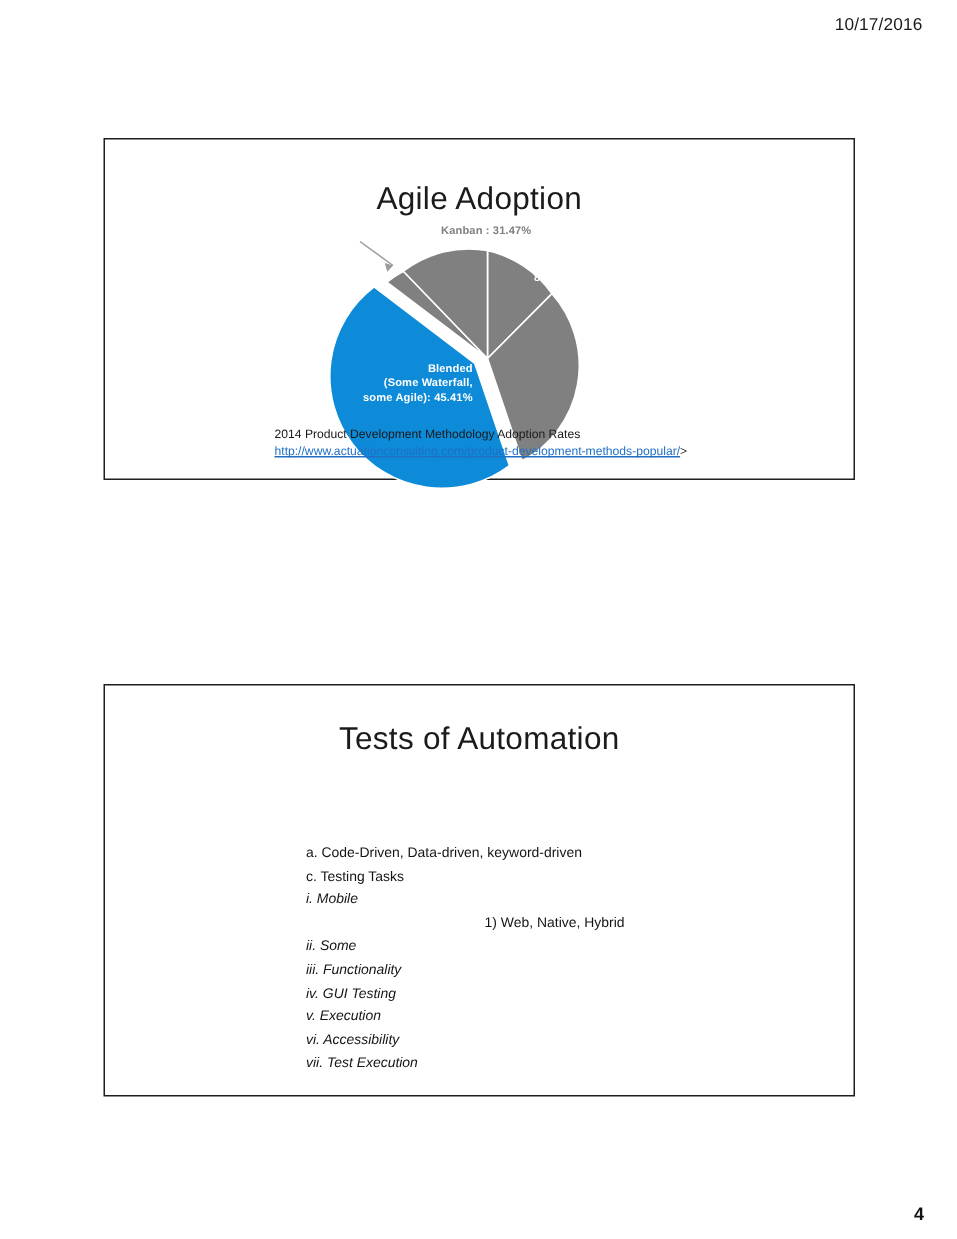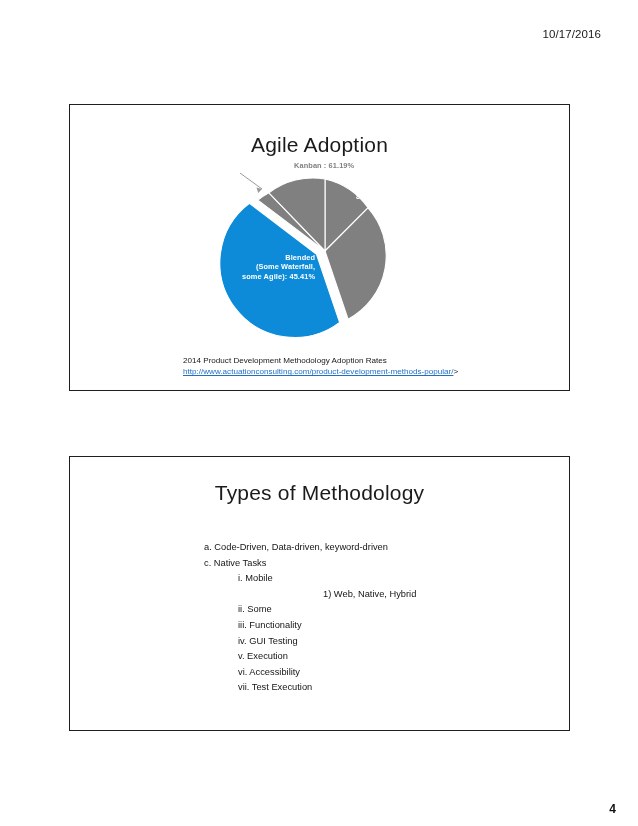--- a/index.html
+++ b/index.html
@@ -13,25 +13,24 @@
     position: relative;
     font-family: "Liberation Sans", sans-serif;
     color: #000000;
     overflow: hidden;
   }
 
   
   .page-date {
     position: absolute;
     top: 11px;
-    right: 37px;
+    right: 23px;
     font-size: 11.5px;
     color: #1a1a1a;
     letter-spacing: 0.1px;
-    margin-top: 17px;
   }
 
   
   .page-number {
     position: absolute;
     right: 22px;
     bottom: 10px;
     font-size: 12px;
     font-weight: bold;
     color: #111111;
@@ -39,21 +38,21 @@
 
   
   .slide {
     position: absolute;
     left: 69px;
     width: 501px;
     background: #ffffff;
     border: 1.3px solid #1e1e1e;
     box-sizing: border-box;
   }
-  #slide-1 { top: 104px;  height: 287px; }
+  #slide-1 { top: 92px;  height: 228px; }
   #slide-2 { top: 456px; height: 275px; }
 
   .slide-title {
     position: absolute;
     left: 0;
     right: 0;
     text-align: center;
     font-size: 21px;
     font-weight: 400;
     color: #1b1b1b;
@@ -106,27 +105,27 @@
   .caption-line { display: block; }
   .caption-link {
     color: #1f6fc4;
   }
   .caption-tail { color: #181818; text-decoration: none; }
 
   
   .outline {
     position: absolute;
     left: 134px;
-    top: 83px;
+    top: 104px;
     font-size: 9.3px;
     line-height: 1.68;
     color: #141414;
   }
   .outline .lvl-1 { margin-left: 0;    display: block; }
-  .outline .lvl-2 { margin-left: 34px; display: block; }
+  .outline .lvl-2 { display: block; font-style: italic; }
   .outline .lvl-3 { margin-left: 119px; display: block; }
 </style>
 </head>
 <body>
 
 <div class="page-date">10/17/2016</div>
 
 <div class="slide" id="slide-1">
 
   <div class="slide-title">Agile Adoption</div>
@@ -144,21 +143,21 @@
       </g>
 
       <path d="M 125 90 L 57.9 39.1 A 72 72 0 0 1 68.9 31.8 Z" fill="#808080" stroke="#ffffff" stroke-width="1.1"></path>
 
       <path d="M 125 90 L 68.9 31.8 A 72 72 0 0 1 125 18 Z" fill="#808080" stroke="#ffffff" stroke-width="1.1"></path>
 
       <line x1="40" y1="12" x2="62" y2="28" stroke="#9a9a9a" stroke-width="1"></line>
       <polygon points="62,28 56.5,26.4 58.2,32.1" fill="#9a9a9a"></polygon>
     </svg>
 
-    <div class="callout-label" style="left:224px; top:0px;">Kanban : 61.19%</div>
+    <div class="callout-label" style="left:224px; top:0px;">Kanban : 31.47%</div>
 
     <div class="slice-label" style="left:286px; top:22px;">Other:
 8.68%</div>
 
     <div class="slice-label" style="left:326px; top:22px;">Waterfall:
 10.20%</div>
 
     <div class="slice-label" style="left:318px; top:83px;">Agile/Scrum:
 33.16%</div>
 
@@ -170,25 +169,25 @@
 
   <div class="caption-block">
     <span class="caption-line">2014 Product Development Methodology Adoption Rates</span>
     <span class="caption-line"><a class="caption-link" href="#">http://www.actuationconsulting.com/product-development-methods-popular/</a><span class="caption-tail">&gt;</span></span>
   </div>
 
 </div>
 
 <div class="slide" id="slide-2">
 
-  <div class="slide-title">Types of Methodology</div>
+  <div class="slide-title">Tests of Automation</div>
 
   <div class="outline">
     <span class="lvl-1">a. Code-Driven, Data-driven, keyword-driven</span>
-    <span class="lvl-1">c. Native Tasks</span>
+    <span class="lvl-1">c. Testing Tasks</span>
     <span class="lvl-2">i. Mobile</span>
     <span class="lvl-3">1) Web, Native, Hybrid</span>
     <span class="lvl-2">ii. Some</span>
     <span class="lvl-2">iii. Functionality</span>
     <span class="lvl-2">iv. GUI Testing</span>
     <span class="lvl-2">v. Execution</span>
     <span class="lvl-2">vi. Accessibility</span>
     <span class="lvl-2">vii. Test Execution</span>
   </div>
 

